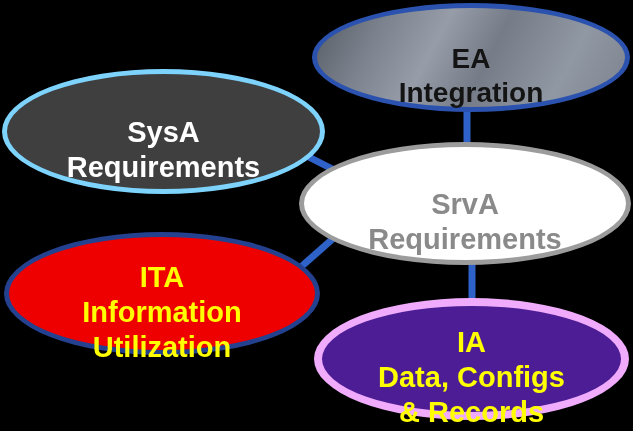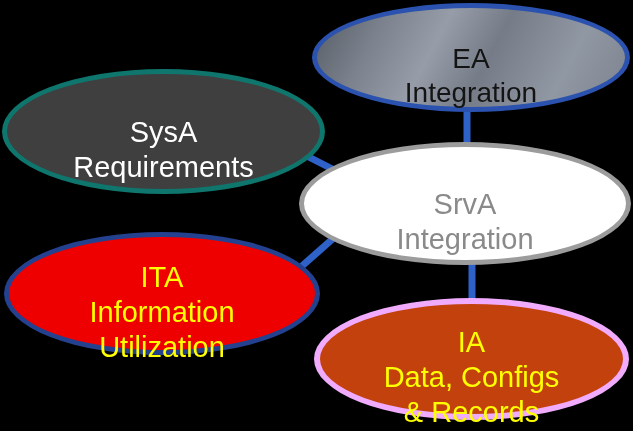--- a/index.html
+++ b/index.html
@@ -25,21 +25,21 @@
     position: absolute;
     border-radius: 50%;
     box-sizing: border-box;
     display: flex;
     align-items: center;
     justify-content: center;
     text-align: center;
     z-index: 2;
   }
   .node .label {
-    font-weight: 400;
+    font-weight: 700;
     font-size: 29px;
     line-height: 35px;
     white-space: pre-line;
     letter-spacing: 0px;
     margin-top: 37px;
   }
   
   #node-ea {
     left: 312px; top: 3px;
     width: 318px; height: 109px;
@@ -47,21 +47,21 @@
     background: linear-gradient(118deg,
       #555b64 0%, #7c828d 20%, #979da8 38%,
       #767c87 55%, #9098a3 78%, #7d838e 100%);
   }
   #node-ea .label { color: #141414; font-size: 28px; line-height: 34px; }
 
   
   #node-sysa {
     left: 2px; top: 69px;
     width: 323px; height: 125px;
-    border: 5px solid #0f766e;
+    border: 5px solid #7dd3fc;
     background: #3f3f3f;
   }
   #node-sysa .label { color: #ffffff; }
 
   
   #node-srva {
     left: 299px; top: 142px;
     width: 332px; height: 123px;
     border: 5px solid #9c9c9c;
     background: #ffffff;
@@ -74,22 +74,22 @@
     width: 316px; height: 123px;
     border: 5px solid #24418f;
     background: #ee0000;
   }
   #node-ita .label { color: #ffff00; }
 
   
   #node-ia {
     left: 314px; top: 298px;
     width: 315px; height: 122px;
-    border: 6px solid #f0abfc;
-    background: #c2410c;
+    border: 8px solid #f0abfc;
+    background: #4c1d95;
   }
   #node-ia .label { color: #ffff00; }
 </style>
 </head>
 <body>
 
 <div id="canvas">
 
   <svg id="connectors" width="633" height="431" viewBox="0 0 633 431">
     <line x1="467" y1="100" x2="467" y2="155" stroke="#2e62c8" stroke-width="7"></line>
@@ -103,21 +103,21 @@
 Integration</div>
   </div>
 
   <div class="node" id="node-sysa">
     <div class="label">SysA
 Requirements</div>
   </div>
 
   <div class="node" id="node-srva">
     <div class="label">SrvA
-Integration</div>
+Requirements</div>
   </div>
 
   <div class="node" id="node-ita">
     <div class="label">ITA
 Information
 Utilization</div>
   </div>
 
   <div class="node" id="node-ia">
     <div class="label">IA

